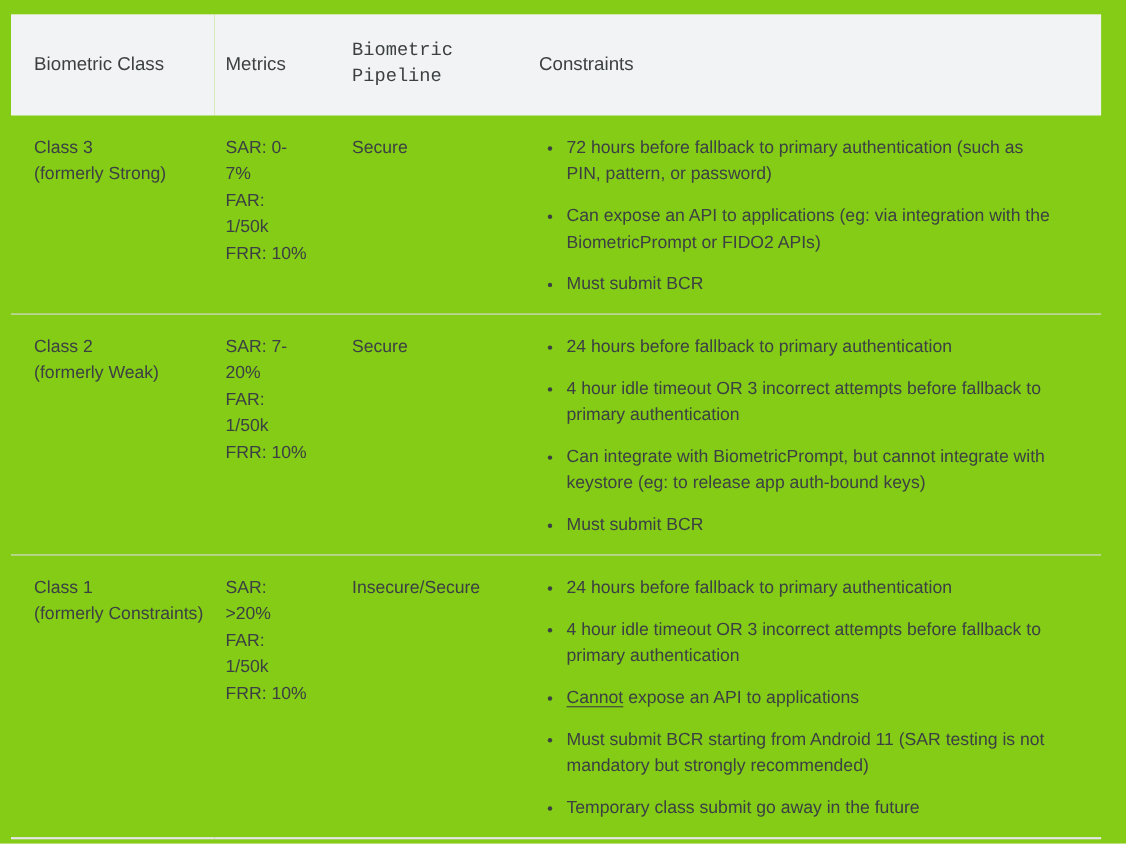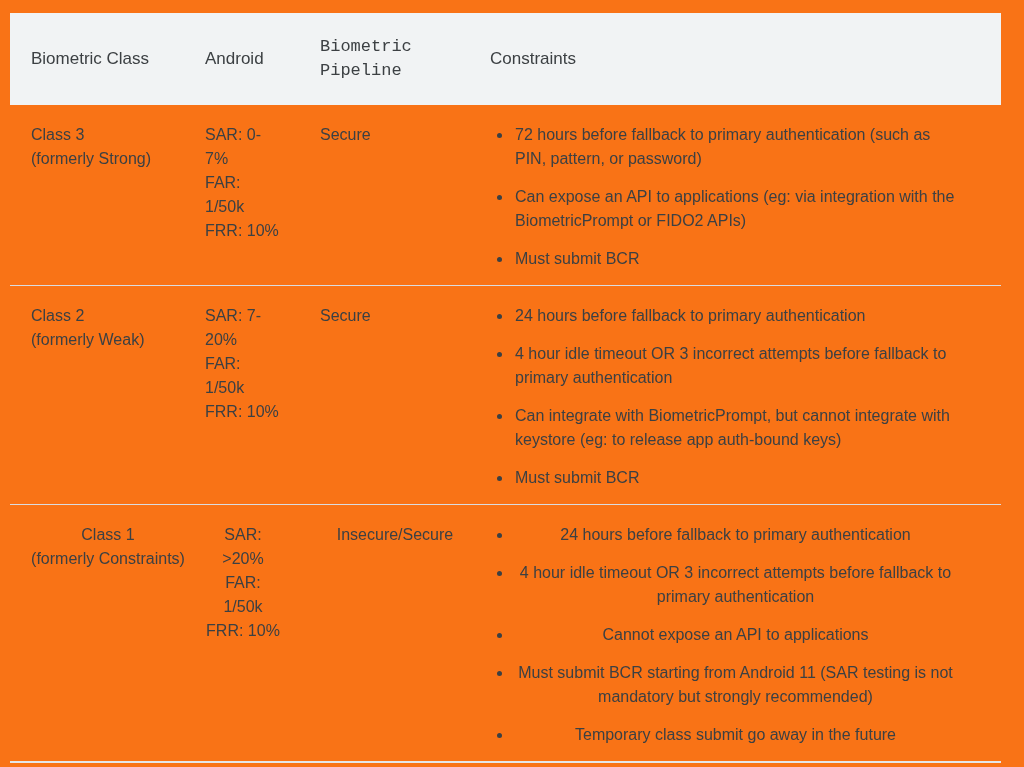--- a/index.html
+++ b/index.html
@@ -15,21 +15,21 @@
   }
   body {
     font-family: "Liberation Sans", "DejaVu Sans", sans-serif;
     color: var(--text, #3c4043);
   }
   .page {
     width: 1024px;
     height: 767px;
     padding: 13px 0 0 10px;
     overflow: hidden;
-    background: #f97316;
+    background: #84cc16;
   }
   table.bio-table {
     border-collapse: collapse;
     table-layout: fixed;
     width: 991px;
     font-size: 16px;
     line-height: 24px;
   }
   thead th {
     background: var(--header-bg, #f1f3f4);
@@ -42,52 +42,53 @@
   }
   thead th:first-child { padding-left: 21px; }
   thead th .th-label { display: inline-block; }
   thead th.th-narrow .th-label { max-width: 100px; font-family: Liberation Mono, monospace; }
   tbody td {
     vertical-align: top;
     padding: 18px 10px 14px 10px;
     border-bottom: 1px solid var(--border, #dadce0);
   }
   tbody td:first-child { padding-left: 21px; }
-  tbody tr:last-child td { border-bottom: 2px solid #e4e6e8; text-align: center; }
+  tbody tr:last-child td { border-bottom: 2px solid #e4e6e8; }
   .metric { width: 76px; }
   td.constraints-cell { padding-right: 45px; }
   .constraints-list {
     margin: 0;
     padding: 0 0 0 23px;
     list-style: disc outside;
   }
   .constraints-list li { margin: 0; padding-left: 2px; }
   .constraints-list li + li { margin-top: 14px; }
   .u {
+    text-decoration: underline;
     text-underline-offset: 3px;
   }
 </style>
 </head>
 <body>
 
 <div class="page">
   <table class="bio-table">
     <colgroup>
       <col style="width:185px">
       <col style="width:115px">
       <col style="width:170px">
       <col style="width:521px">
     </colgroup>
     <thead>
       <tr>
         <th>
           <span class="th-label">Biometric Class</span>
         </th>
         <th>
-          <span class="th-label">Android</span>
+          <span class="th-label">Metrics</span>
         </th>
         <th class="th-narrow">
           <span class="th-label">Biometric Pipeline</span>
         </th>
         <th>
           <span class="th-label">Constraints</span>
         </th>
       </tr>
     </thead>
     <tbody>

